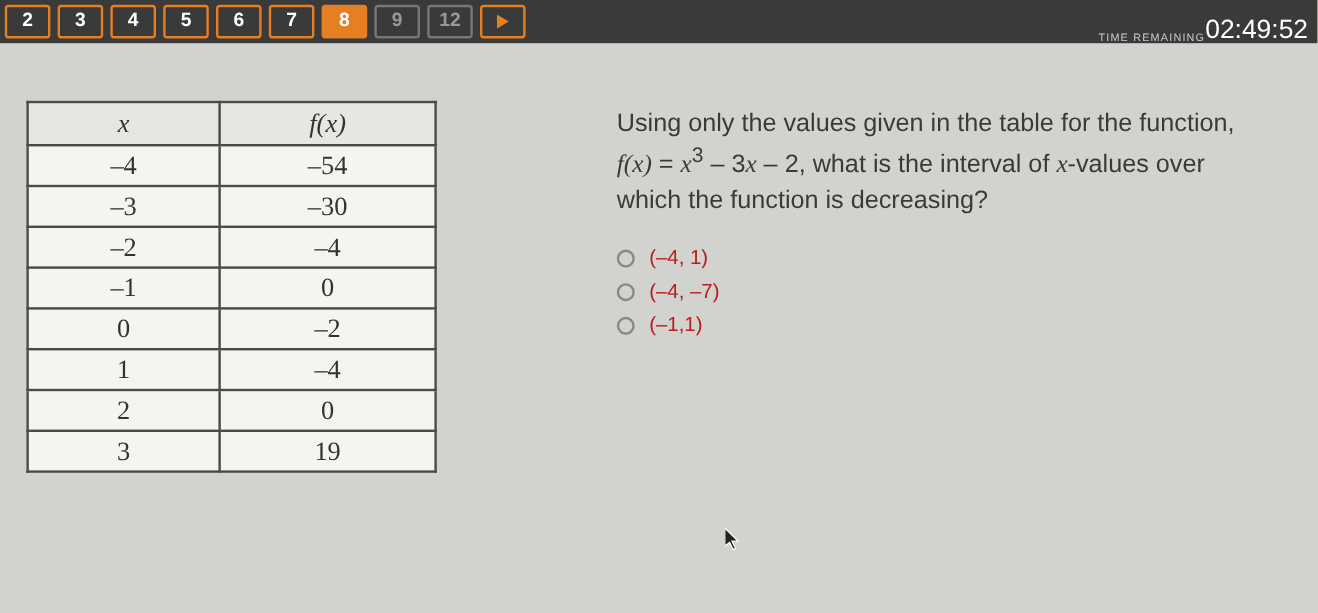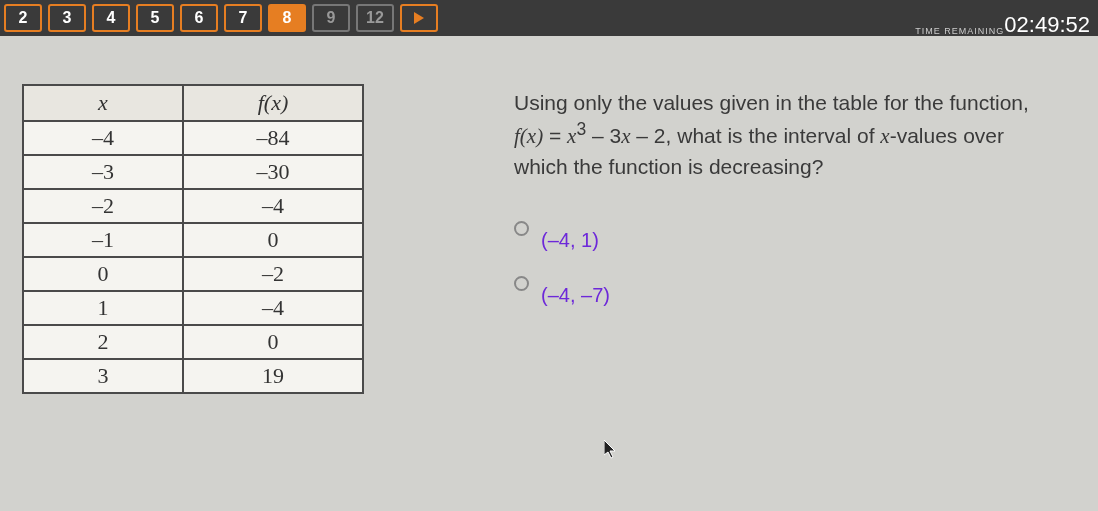--- a/index.html
+++ b/index.html
@@ -136,24 +136,23 @@
       cursor: pointer;
     }
     .radio {
       width: 15px;
       height: 15px;
       border: 2px solid #888;
       border-radius: 50%;
       flex-shrink: 0;
     }
     .option-label {
-      font-size: 20px;
-      color: #6d28d9;
+      font-size: 17px;
+      color: #b91c1c;
       font-family: Arial, sans-serif;
-      margin-top: 24px;
     }
     .cursor {
       position: absolute;
       left: 604px;
       top: 440px;
       pointer-events: none;
     }
   </style>
 </head>
 <body>
@@ -186,21 +185,21 @@
     <table>
       <thead>
         <tr>
           <th>x</th>
           <th>f(x)</th>
         </tr>
       </thead>
       <tbody>
         <tr>
             <td>–4</td>
-            <td>–84</td>
+            <td>–54</td>
           </tr>
         <tr>
             <td>–3</td>
             <td>–30</td>
           </tr>
         <tr>
             <td>–2</td>
             <td>–4</td>
           </tr>
         <tr>
@@ -233,19 +232,23 @@
     </div>
     <div class="options">
       <div class="option">
         <div class="radio"></div>
         <div class="option-label">(–4, 1)</div>
       </div>
       <div class="option">
         <div class="radio"></div>
         <div class="option-label">(–4, –7)</div>
       </div>
+      <div class="option">
+        <div class="radio"></div>
+        <div class="option-label">(–1,1)</div>
+      </div>
     </div>
   </div>
 </div>
 
 <svg class="cursor" width="16" height="20" viewBox="0 0 16 20">
   <path d="M0,0 L0,15 L4,12 L7,18 L9,17 L6,11 L11,11 Z" fill="#222" stroke="#fff" stroke-width="1"></path>
 </svg>
 
 </body></html>

